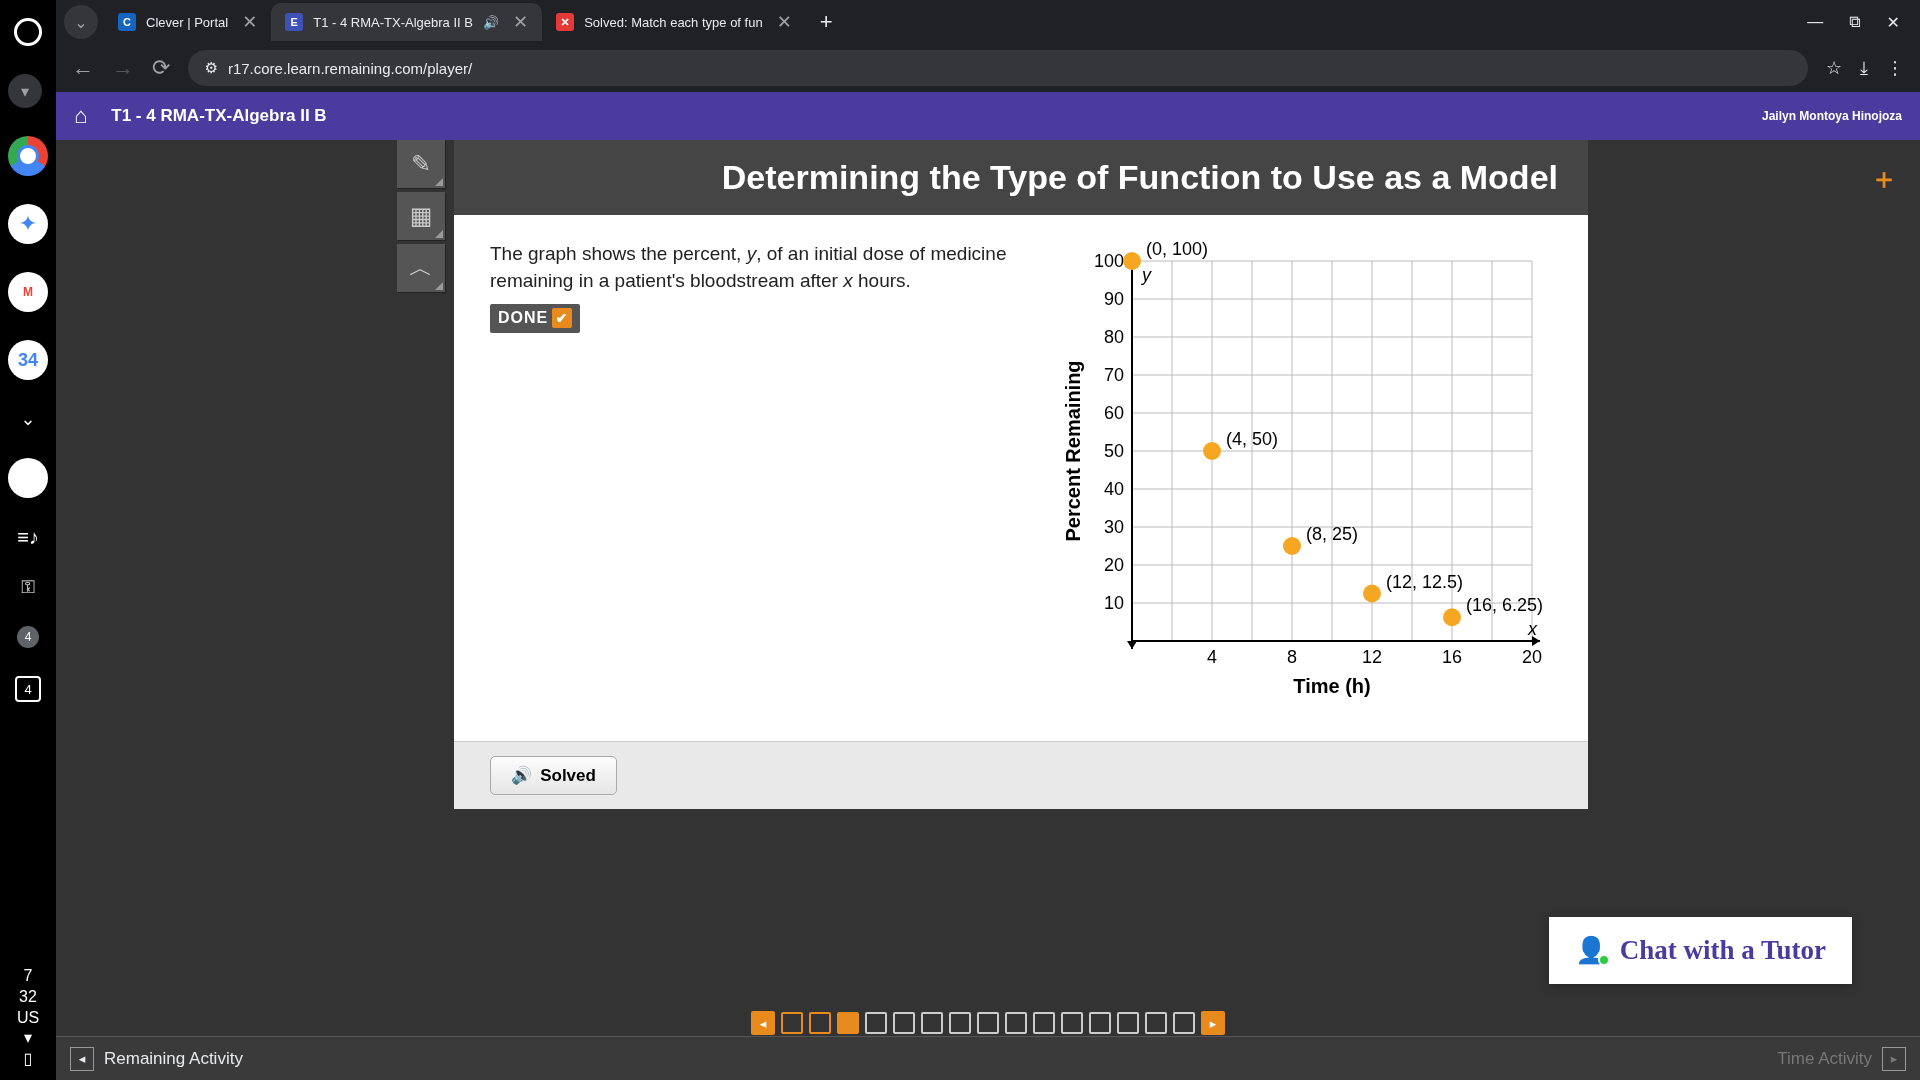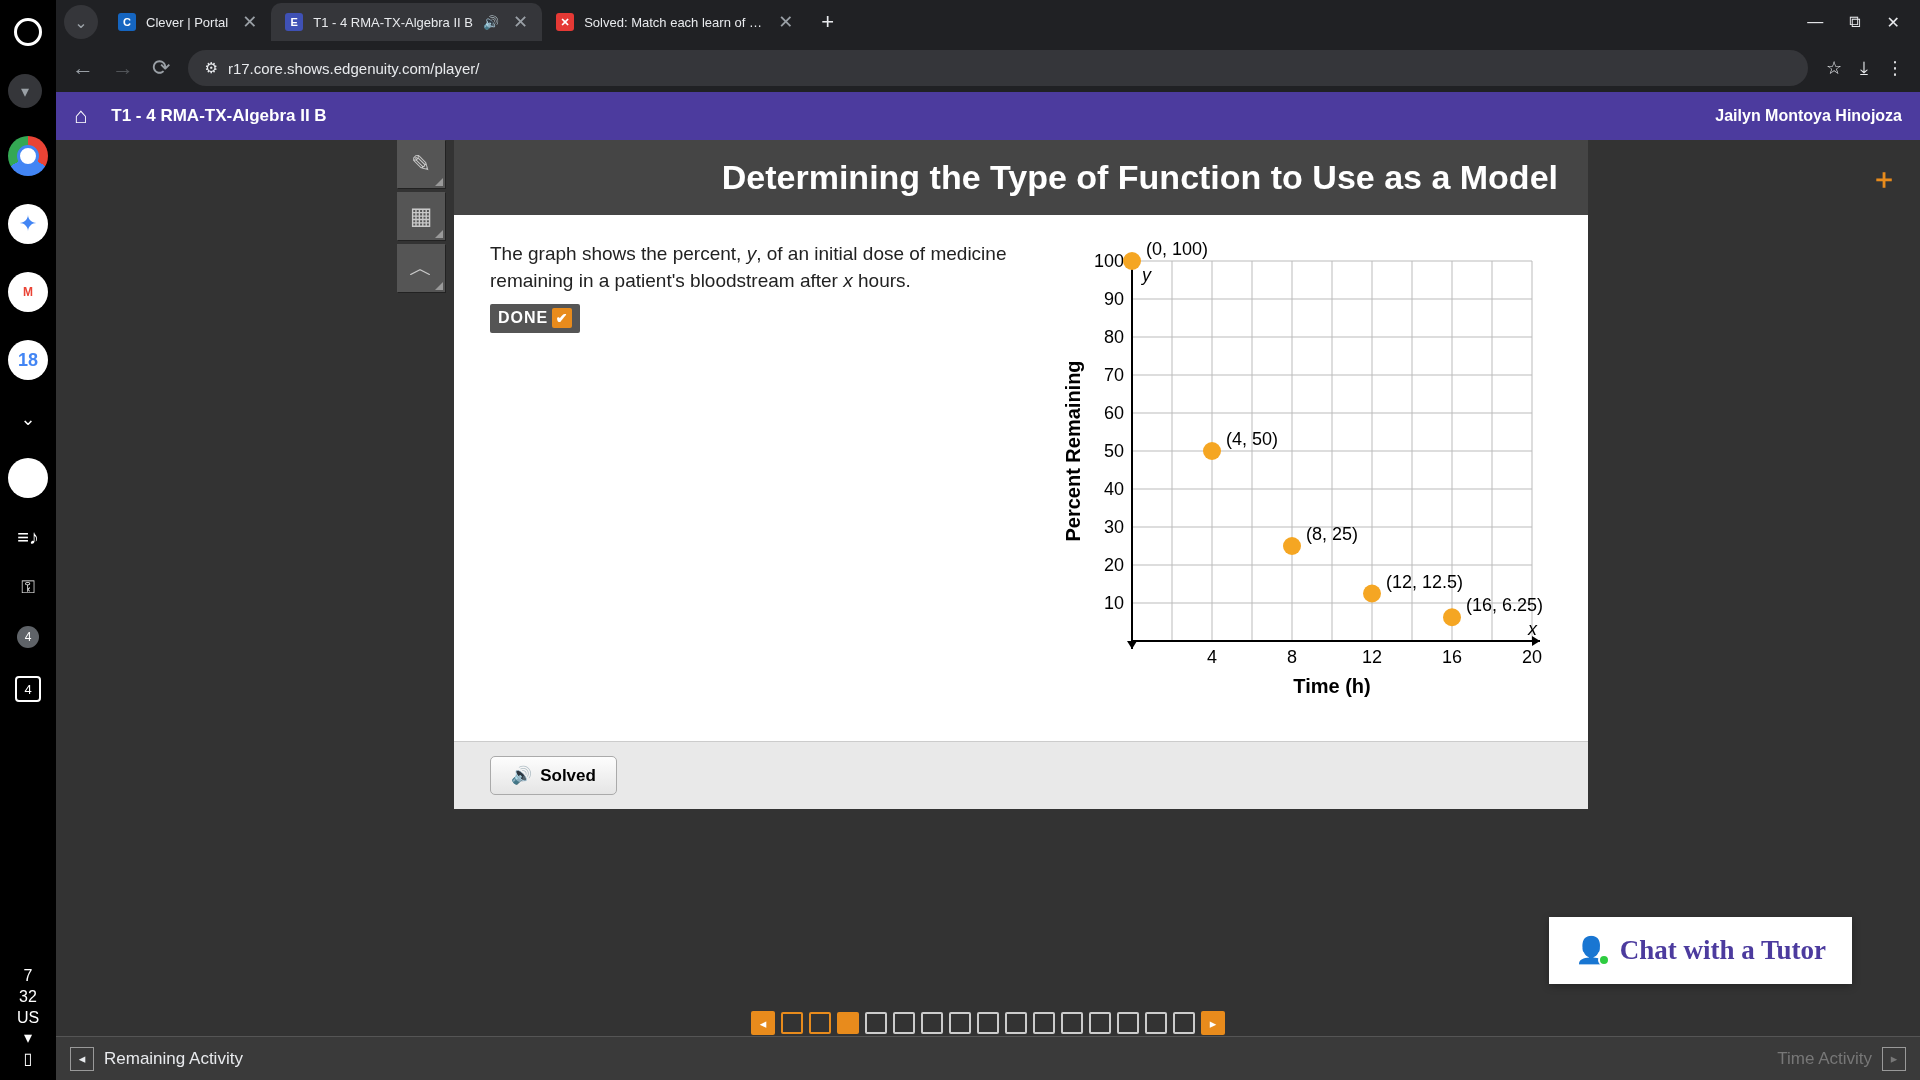--- a/index.html
+++ b/index.html
@@ -37,21 +37,21 @@
 .nav-btn { color:#9aa0a6; font-size:22px; }
 .nav-btn.fwd { opacity:0.4; }
 .url-box { flex:1; height:36px; background:#35363a; border-radius:18px; display:flex; align-items:center; padding:0 16px; color:#e8eaed; font-size:15px; gap:10px; }
 .addr-icon { color:#e8eaed; font-size:18px; }
 
 
 .page { flex:1; background:#333; position:relative; overflow:hidden; }
 .edg-header { height:48px; background:#4c3b9e; display:flex; align-items:center; padding:0 18px; color:#fff; }
 .home-icon { font-size:22px; margin-right:24px; }
 .course-title { font-size:17px; font-weight:bold; }
-.user-name { margin-left:auto; font-weight:bold; font-size:16px; }
+.user-name { margin-left:auto; font-weight:bold; font-size:12px; }
 
 .content-wrap { display:flex; height:calc(100% - 130px); }
 .tool-btn { width:48px; height:48px; background:#555; color:#c9c9c9; display:flex; align-items:center; justify-content:center; font-size:24px; box-shadow:1px 1px 0 #222; position:relative; }
 .tool-btn::after { content:''; position:absolute; right:2px; bottom:2px; border:4px solid transparent; border-right-color:#999; border-bottom-color:#999; }
 
 .lesson-area { width:1200px; margin:0 auto; display:flex; }
 .lesson-tools { width:70px; }
 .lesson-main { flex:1; }
 .lesson-title-bar { background:#454545; padding:18px 30px;text-align:right; }
 .lesson-title { color:#fff; font-size:34px; font-weight:bold; }
@@ -90,21 +90,21 @@
 </style>
 </head>
 <body>
 
 <div class="os-taskbar">
   <div class="os-circle"></div>
   <div class="tab-chev" style="background:#35363a">▾</div>
   <div class="os-icon chrome-icon"></div>
   <div class="os-icon gemini-icon">✦</div>
   <div class="os-icon gmail-icon">M</div>
-  <div class="os-icon cal-icon">18</div>
+  <div class="os-icon cal-icon">34</div>
   <div class="expand-chev">⌄</div>
   <div class="os-icon docs-icon"></div>
   <div class="music-icon">≡♪</div>
   <div class="key-icon">⚿</div>
   <div class="badge-4">4</div>
   <div class="sq-4">4</div>
   <div class="os-status">
     <div>7</div>
     <div>32</div>
     <div>US</div>
@@ -125,40 +125,40 @@
     <span class="tab-close">✕</span>
         </div>
         <div class="tab active">
           <span class="tab-favicon" style="background:#3f51b5;color:#fff">E</span>
     <span style="white-space:nowrap;overflow:hidden;text-overflow:ellipsis;max-width:180px">T1 - 4 RMA-TX-Algebra II B</span>
     <span>🔊</span>
     <span class="tab-close">✕</span>
         </div>
         <div class="tab">
           <span class="tab-favicon" style="background:#e53935;color:#fff">✕</span>
-    <span style="white-space:nowrap;overflow:hidden;text-overflow:ellipsis;max-width:180px">Solved: Match each learn of fun</span>
+    <span style="white-space:nowrap;overflow:hidden;text-overflow:ellipsis;max-width:180px">Solved: Match each type of fun</span>
 
     <span class="tab-close">✕</span>
         </div>
       </div>
     <div class="tab-new">+</div>
     <div class="window-ctrl">
       <span>—</span>
       <span>⧉</span>
       <span>✕</span>
     </div>
   </div>
 
   <div class="addr-bar">
     <span class="nav-btn">←</span>
     <span class="nav-btn fwd">→</span>
     <span class="nav-btn">⟳</span>
     <div class="url-box">
       <span>⚙</span>
-      <span>r17.core.shows.edgenuity.com/player/</span>
+      <span>r17.core.learn.remaining.com/player/</span>
     </div>
     <span class="addr-icon">☆</span>
     <span class="addr-icon">⤓</span>
     <span class="addr-icon">⋮</span>
   </div>
 
   <div class="page">
     <div class="edg-header">
       <span class="home-icon">⌂</span>
       <span class="course-title">T1 - 4 RMA-TX-Algebra II B</span>

